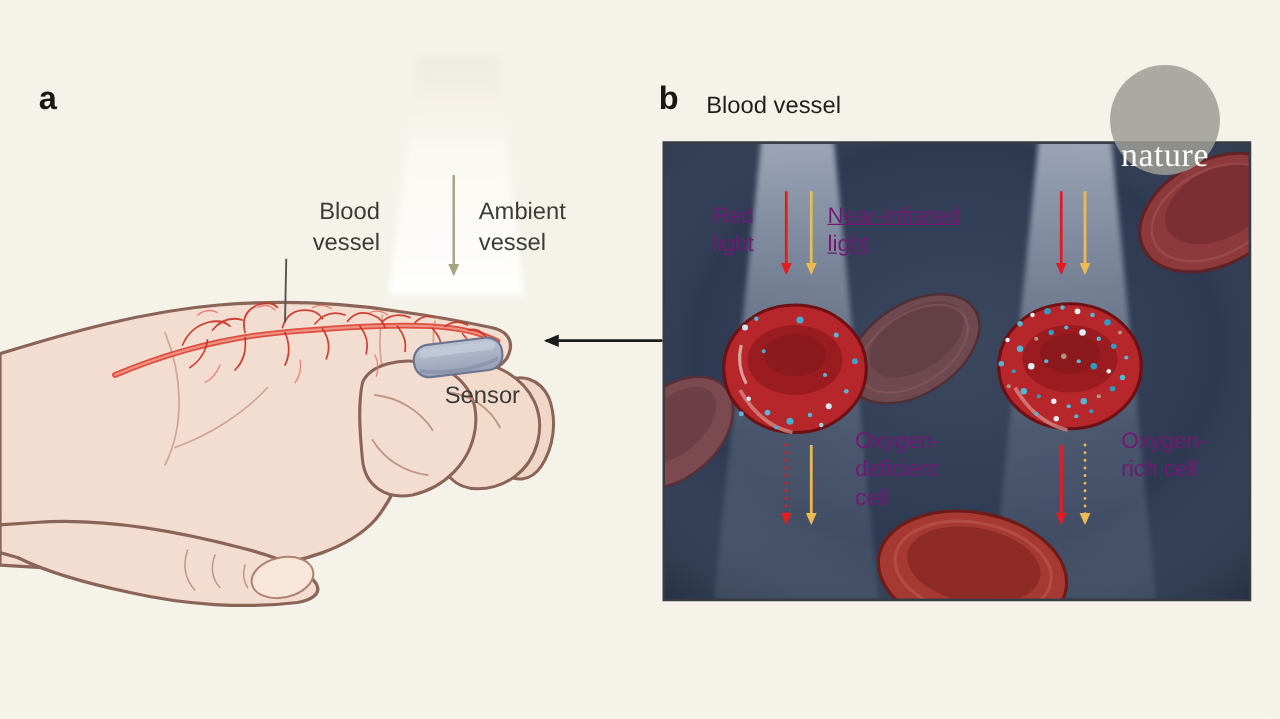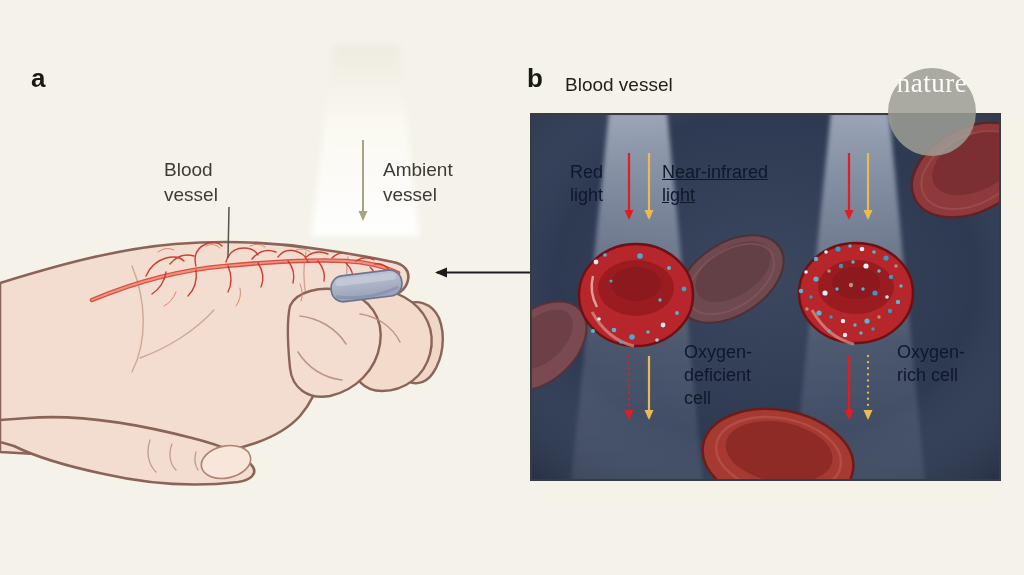--- a/index.html
+++ b/index.html
@@ -6,26 +6,26 @@
   #stage{
     position:relative; width:1024px; height:575px; overflow:hidden;
     background:#f4f2e9;
     font-family:"Liberation Sans",sans-serif;
   }
   #art{position:absolute;left:0;top:0;}
   .lbl{position:absolute; white-space:pre-line; pointer-events:none;}
   .panel-letter{font-size:26px; font-weight:800; color:#191914; letter-spacing:.5px;}
   .a-text{font-size:19px; line-height:25px; color:#3c3b36;}
   .b-title{font-size:19px; color:#1f1e1a;}
-  .b-text{font-size:18px; line-height:23px; color:#0f172a;}
-  .center{text-align:left;}
+  .b-text{font-size:18px; line-height:23px; color:#701a75;}
+  .center{text-align:right;}
   .nature-badge{
-    position:absolute; left:888px; top:68px; width:88px; height:88px;
+    position:absolute; left:888px; top:52px; width:88px; height:88px;
     border-radius:50%; background:rgba(158,157,149,0.85);
-    display:flex; align-items:flex-start; justify-content:center;
+    display:flex; align-items:flex-end; justify-content:center;
   }
   .nature-badge span{
     font-family:"Liberation Serif",serif; font-size:27px; color:#fcfcf9;
     letter-spacing:.5px;
   }
 </style>
 </head>
 <body>
 
 <div id="stage">
@@ -288,20 +288,21 @@
 </svg>
 
 <div class="lbl panel-letter" style="left:31px; top:63px;">a</div>
 
 <div class="lbl a-text center" style="left:164px; top:157px; width:140px;">Blood
 vessel</div>
 
 <div class="lbl a-text" style="left:383px; top:157px;">Ambient
 vessel</div>
 
+<div class="lbl a-text center" style="left:316px; top:304px; width:100px;">Sensor</div>
 
 <div class="lbl panel-letter" style="left:527px; top:63px;">b</div>
 
 <div class="lbl b-title" style="left:565px; top:74px;">Blood vessel</div>
 
 <div class="lbl b-text" style="left:570px; top:161px;">Red
 light</div>
 
 <div class="lbl b-text" style="left:662px; top:161px;text-decoration:underline;">Near-infrared
 light</div>

